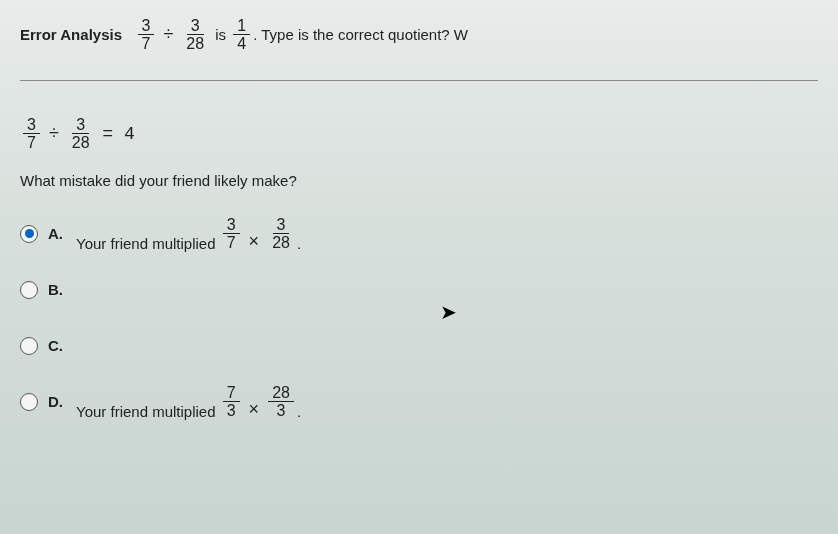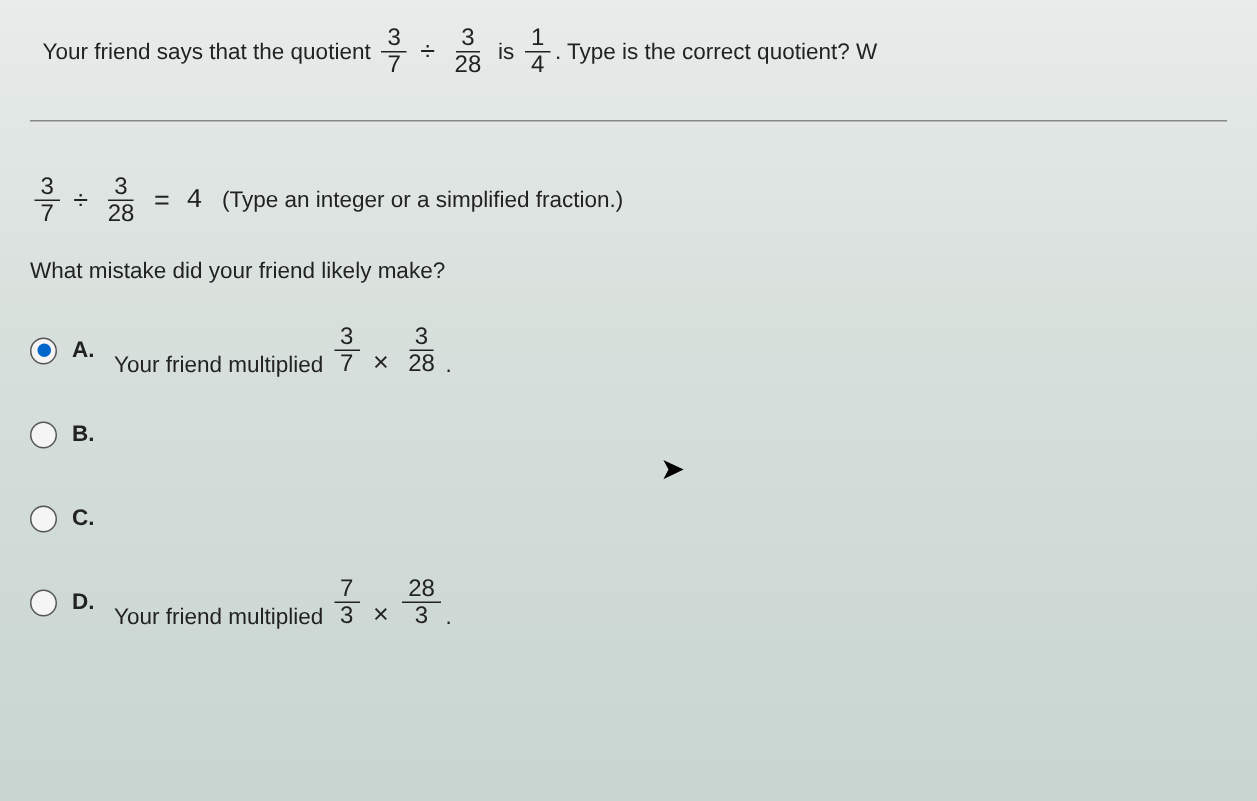--- a/index.html
+++ b/index.html
@@ -105,22 +105,22 @@
       left: 440px;
       top: 300px;
       font-size: 20px;
       color: #000;
     }
   </style>
 </head>
 <body>
 
 <div class="problem-header">
+  <span class="bold">Error Analysis</span>
   <span>&nbsp;&nbsp;</span>
-  <span>Your friend says that the quotient</span>
   <span>&nbsp;</span>
   <span class="fraction">
     <span class="num">3</span>
     <span class="den">7</span>
   </span>
   <span class="op">÷</span>
   <span class="fraction">
     <span class="num">3</span>
     <span class="den">28</span>
   </span>
@@ -141,21 +141,20 @@
     <span class="num">3</span>
     <span class="den">7</span>
   </span>
   <span class="op">÷</span>
   <span class="fraction">
     <span class="num">3</span>
     <span class="den">28</span>
   </span>
   <span class="op">=</span>
   <span class="answer-box">4</span>
-  <span class="hint">(Type an integer or a simplified fraction.)</span>
 </div>
 
 <div class="question-text">What mistake did your friend likely make?</div>
 
 <div class="cursor">➤</div>
 
 <div class="option-row">
   <div class="radio selected">
       <div class="dot"></div>
     </div>

